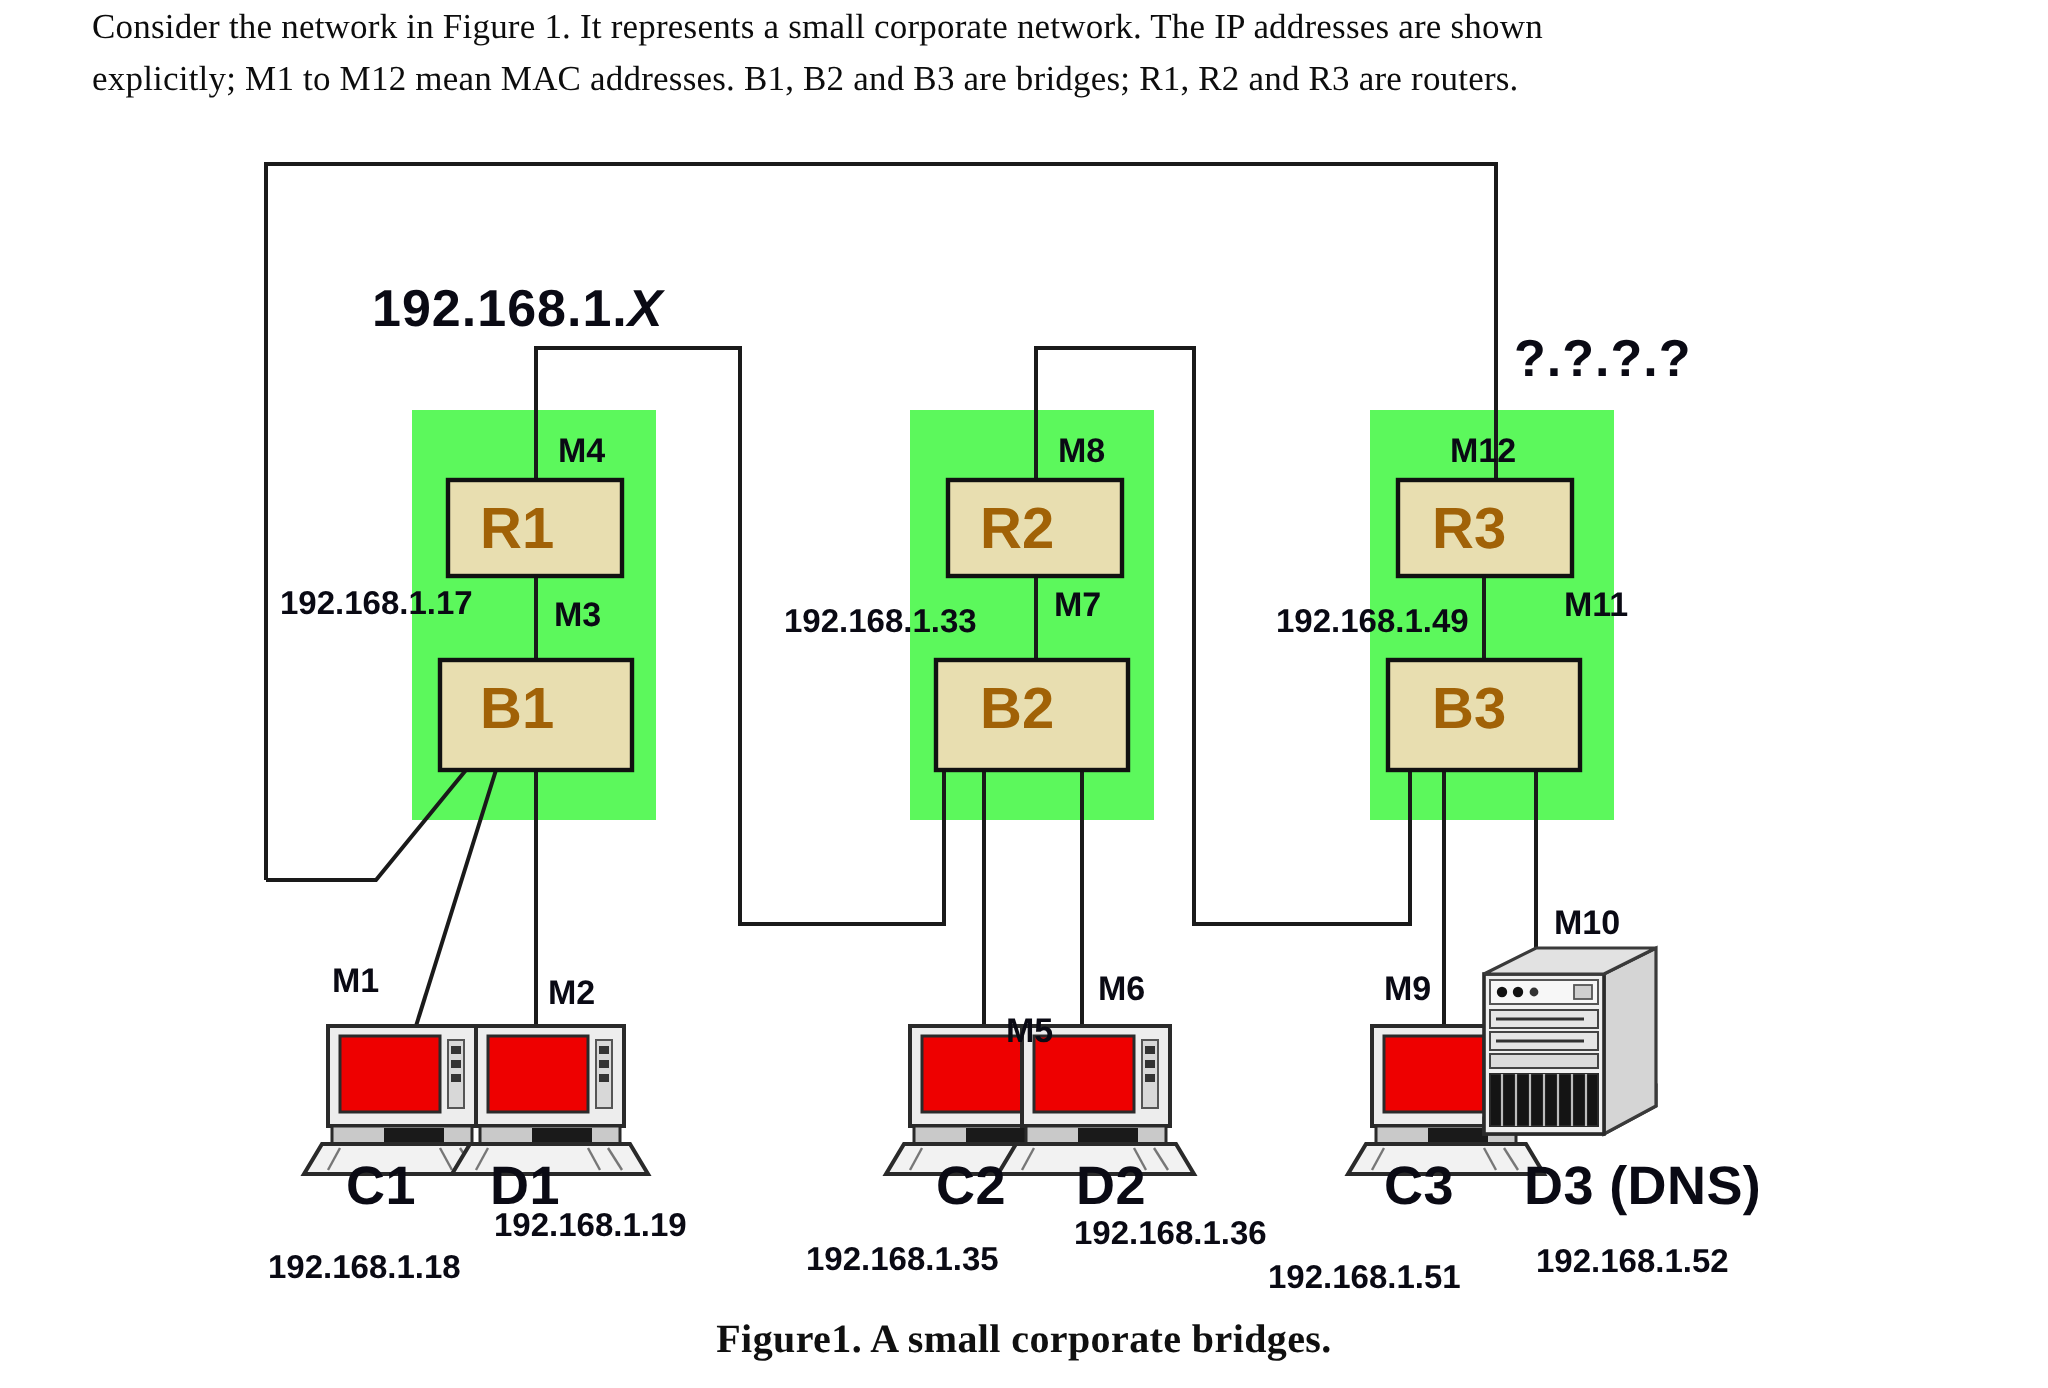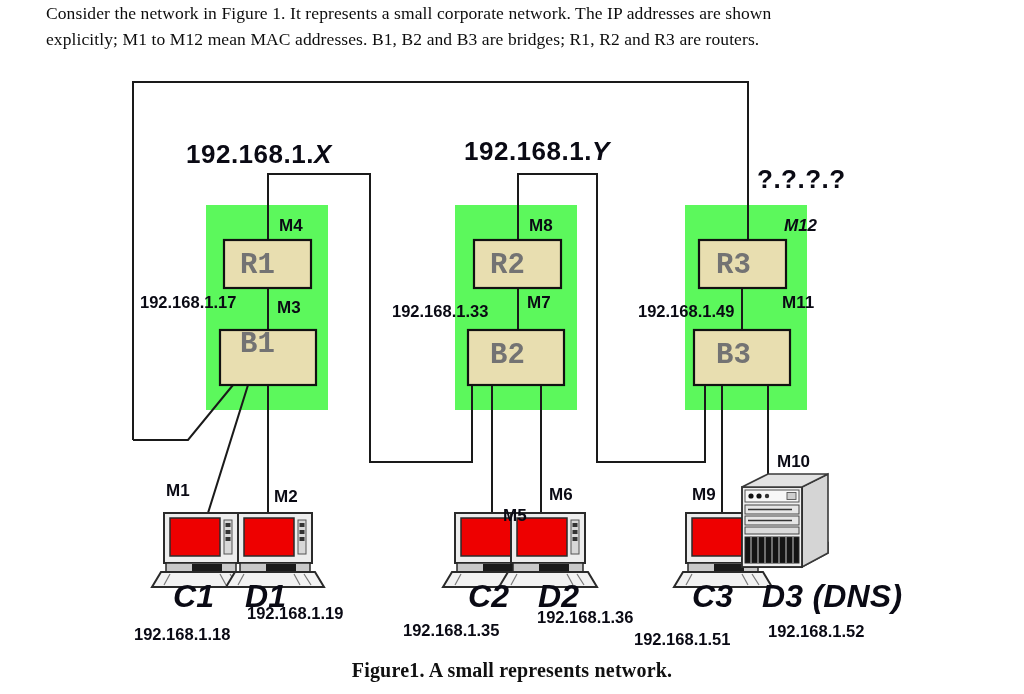--- a/index.html
+++ b/index.html
@@ -63,31 +63,30 @@
   }
   .mac {
     font-size: 17px;
     font-weight: bold;
   }
   .ip {
     font-size: 16.5px;
     font-weight: bold;
   }
   .hostname {
-    font-size: 32px;
+    font-size: 27px;
     font-weight: bold;
     letter-spacing: 0.2px;
-    font-style: italic;
   }
   .devicetext {
     position: absolute;
     font-size: 29px;
     font-weight: bold;
-    color: #737373;
-    font-family: Liberation Mono, monospace;
+    color: #a16207;
+    font-family: Liberation Sans, sans-serif;
   }
   .caption {
     position: absolute;
     left: 0;
     top: 659px;
     width: 1024px;
     text-align: center;
     font-family: "Liberation Serif", serif;
     font-weight: bold;
     font-size: 20px;
@@ -270,45 +269,42 @@
       <line x1="18" y1="50" x2="18" y2="76" stroke="#BBB" stroke-width="1.1"></line>
       <line x1="25" y1="50" x2="25" y2="76" stroke="#BBB" stroke-width="1.1"></line>
       <line x1="32" y1="50" x2="32" y2="76" stroke="#BBB" stroke-width="1.1"></line>
       <line x1="39" y1="50" x2="39" y2="76" stroke="#BBB" stroke-width="1.1"></line>
       <line x1="46" y1="50" x2="46" y2="76" stroke="#BBB" stroke-width="1.1"></line>
       <line x1="53" y1="50" x2="53" y2="76" stroke="#BBB" stroke-width="1.1"></line>
     </g>
   </svg>
 
   <div class="devicetext" style="left:240px; top:249px;">R1</div>
-  <div class="devicetext" style="left:240px; top:328px;">B1</div>
+  <div class="devicetext" style="left:240px; top:339px;">B1</div>
   <div class="devicetext" style="left:490px; top:249px;">R2</div>
   <div class="devicetext" style="left:490px; top:339px;">B2</div>
   <div class="devicetext" style="left:716px; top:249px;">R3</div>
   <div class="devicetext" style="left:716px; top:339px;">B3</div>
 
   <div class="lbl subnet-title" style="left:186px; top:139px;text-align:center;">
     <span>192.168.1.</span><span class="var">X</span>
   </div>
-  <div class="lbl subnet-title" style="left:464px; top:136px;">
-    <span>192.168.1.</span><span class="var">Y</span>
-  </div>
   <div class="lbl subnet-title" style="left:757px; top:164px;">
     <span></span><span>?.?.?.?</span>
   </div>
 
   <div class="lbl mac" style="left:279px; top:216px;">M4</div>
   <div class="lbl mac" style="left:277px; top:298px;">M3</div>
   <div class="lbl ip" style="left:140px; top:293px;">192.168.1.17</div>
 
   <div class="lbl mac" style="left:529px; top:216px;">M8</div>
   <div class="lbl mac" style="left:527px; top:293px;">M7</div>
   <div class="lbl ip" style="left:392px; top:302px;">192.168.1.33</div>
 
-  <div class="lbl mac" style="left:784px; top:216px;font-style:italic;">M12</div>
+  <div class="lbl mac" style="left:725px; top:216px;">M12</div>
   <div class="lbl mac" style="left:782px; top:293px;text-align:center;">M11</div>
   <div class="lbl ip" style="left:638px; top:302px;">192.168.1.49</div>
 
   <div class="lbl mac" style="left:166px; top:481px;">M1</div>
   <div class="lbl mac" style="left:274px; top:487px;">M2</div>
   <div class="lbl mac" style="left:503px; top:506px;">M5</div>
   <div class="lbl mac" style="left:549px; top:485px;">M6</div>
   <div class="lbl mac" style="left:692px; top:485px;">M9</div>
   <div class="lbl mac" style="left:777px; top:452px;">M10</div>
 
@@ -319,15 +315,15 @@
   <div class="lbl hostname" style="left:692px; top:578px;">C3</div>
   <div class="lbl hostname" style="left:762px; top:578px;">D3 (DNS)</div>
 
   <div class="lbl ip" style="left:134px; top:625px;">192.168.1.18</div>
   <div class="lbl ip" style="left:247px; top:604px;">192.168.1.19</div>
   <div class="lbl ip" style="left:403px; top:621px;">192.168.1.35</div>
   <div class="lbl ip" style="left:537px; top:608px;">192.168.1.36</div>
   <div class="lbl ip" style="left:634px; top:630px;">192.168.1.51</div>
   <div class="lbl ip" style="left:768px; top:622px;">192.168.1.52</div>
 
-  <div class="caption">Figure1. A small represents network.</div>
+  <div class="caption">Figure1. A small corporate bridges.</div>
 
 </div>
 
 </body></html>

